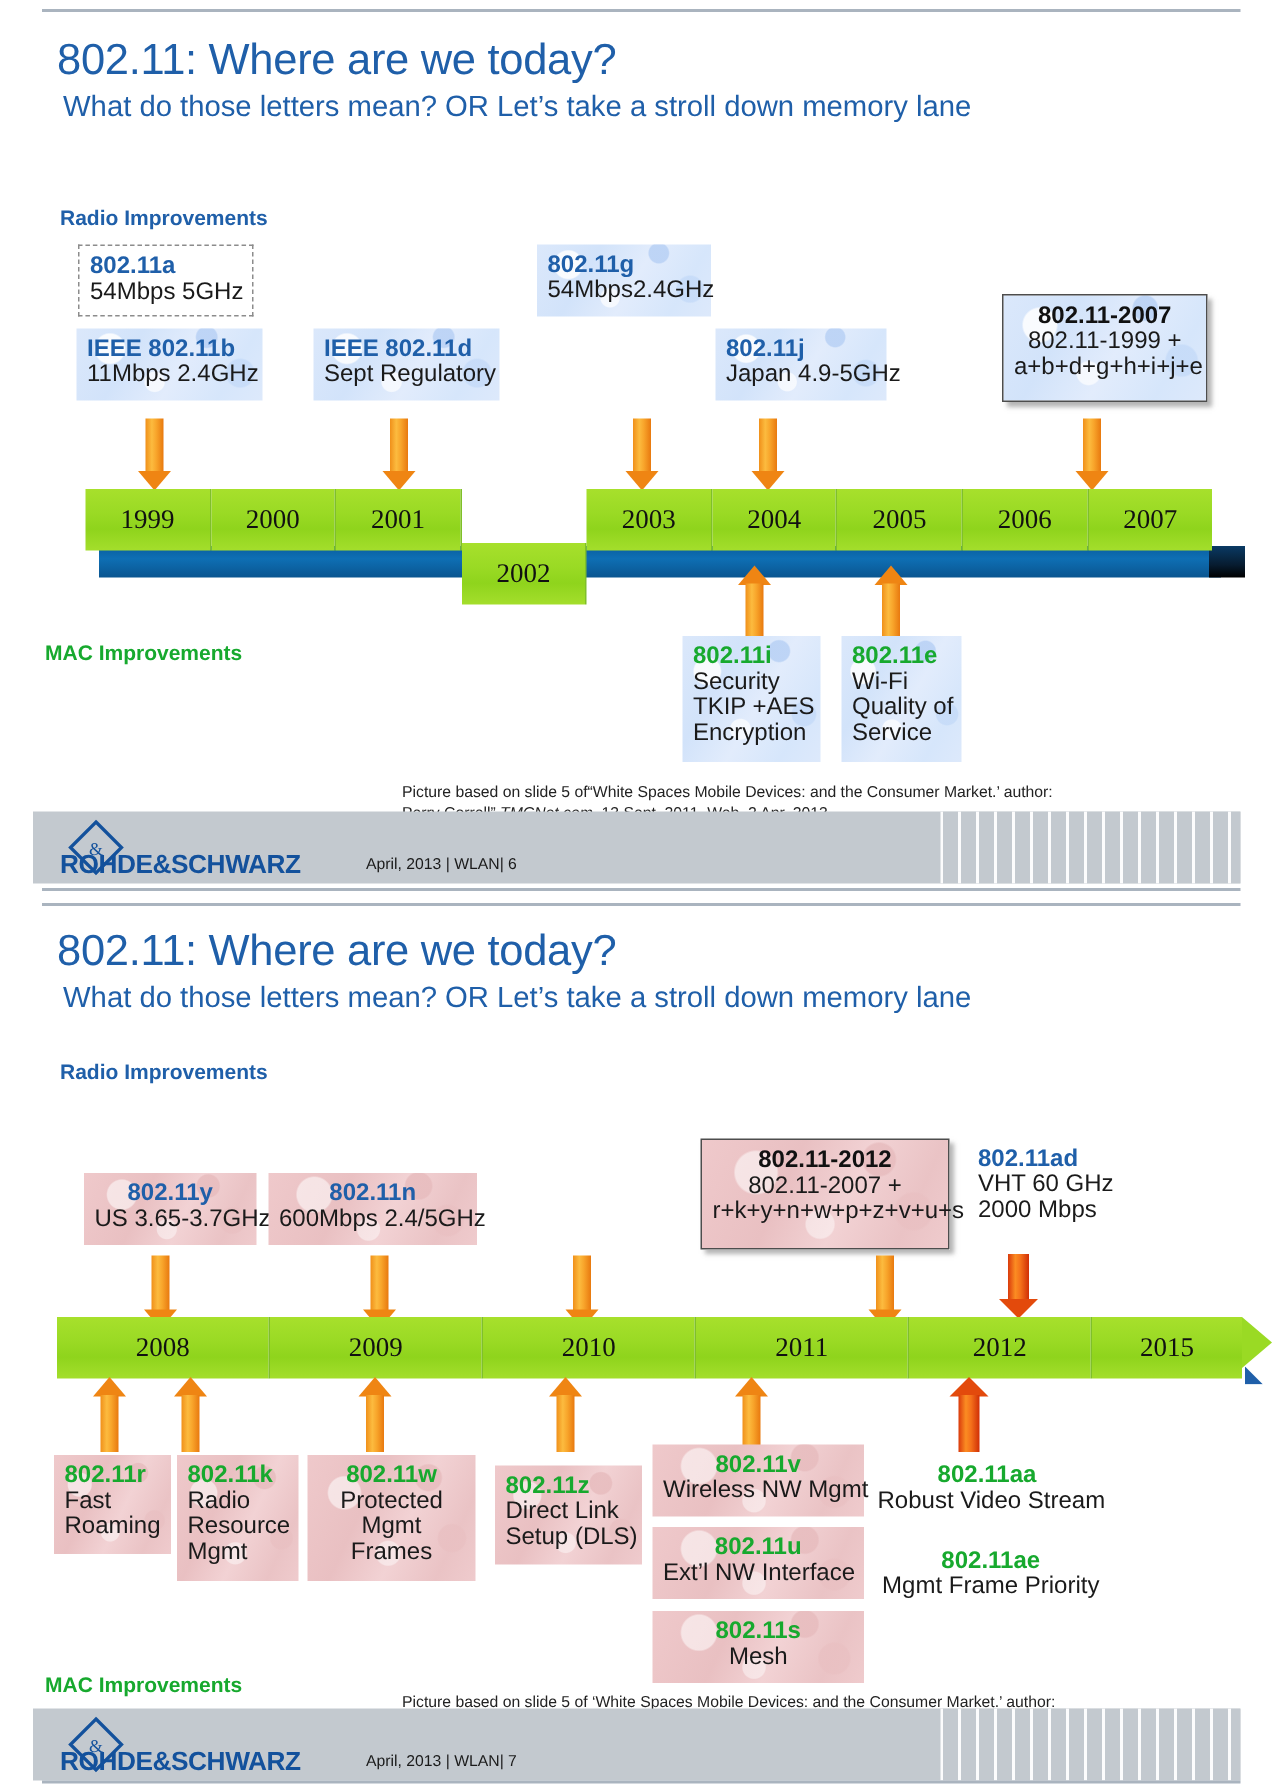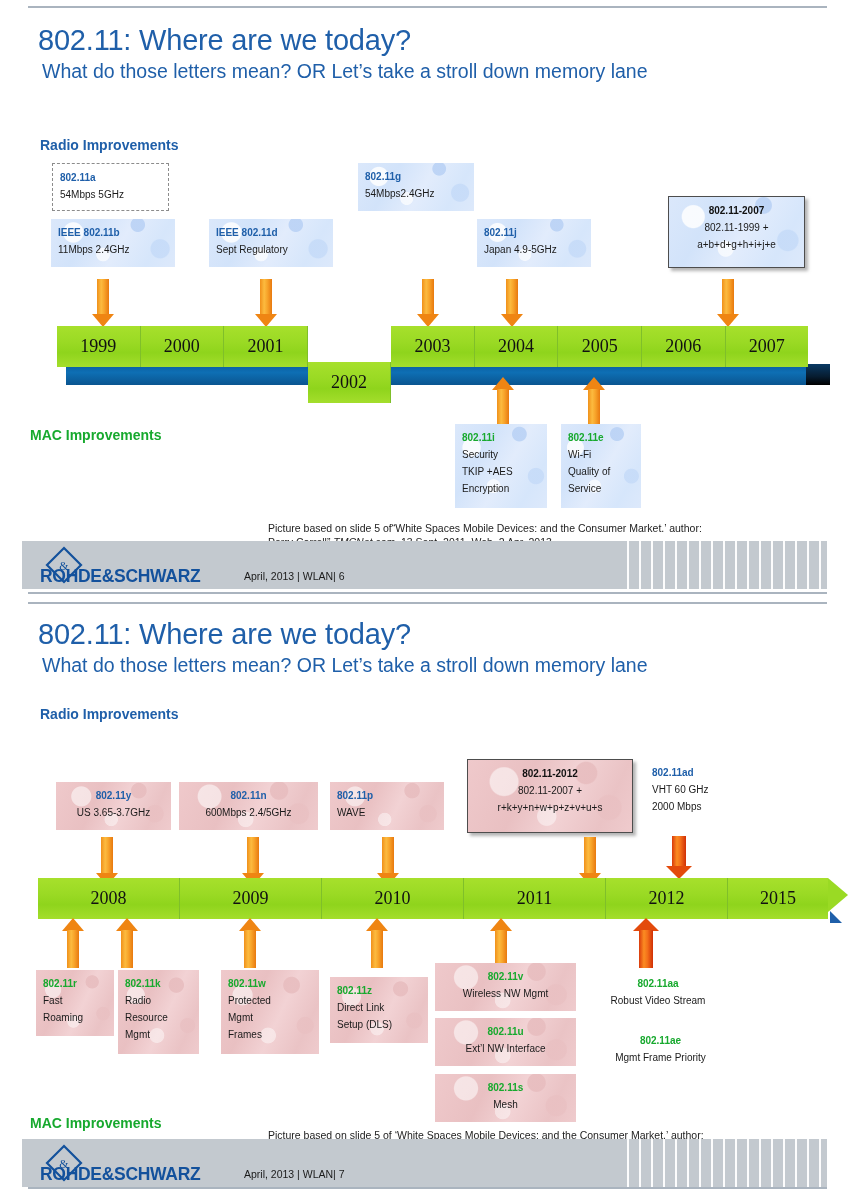--- a/index.html
+++ b/index.html
@@ -34,21 +34,21 @@
   .section-head {
     position:absolute; font-size:14px; font-weight:bold; white-space:nowrap;
   }
   .radio-head { color:#1F5FA9; }
   .mac-head   { color:#17A92E; }
 
   
   .box {
     position:absolute;
     padding:5px 7px 6px 7px;
-    font-size:10px; line-height:17px; color:#1a1a1a;
+    font-size:16px; line-height:17px; color:#1a1a1a;
   }
   .box .hd { font-weight:bold; display:block; }
   .box .ln { display:block; white-space:nowrap; }
 
   .box-blue {
     background:
       radial-gradient(circle at 18% 28%, rgba(255,255,255,.85) 0 9%, rgba(0,0,0,0) 10%),
       radial-gradient(circle at 70% 12%, rgba(186,210,245,.9) 0 7%, rgba(0,0,0,0) 8%),
       radial-gradient(circle at 42% 74%, rgba(255,255,255,.7) 0 8%, rgba(0,0,0,0) 9%),
       radial-gradient(circle at 88% 62%, rgba(196,218,248,.8) 0 8%, rgba(0,0,0,0) 9%),
@@ -306,24 +306,20 @@
   <div class="box box-pink hd-blue center" style="left:56px; top:186px; width:115px; height:48px;">
     <span class="hd">802.11y</span>
     <span class="ln">US 3.65-3.7GHz</span>
   </div>
 
   <div class="box box-pink hd-blue center" style="left:179px; top:186px; width:139px; height:48px;">
     <span class="hd">802.11n</span>
     <span class="ln">600Mbps 2.4/5GHz</span>
   </div>
 
-  <div class="box box-pink hd-blue" style="left:330px; top:186px; width:114px; height:48px;">
-    <span class="hd">802.11p</span>
-    <span class="ln">WAVE</span>
-  </div>
 
   <div class="box box-pink box-framed" style="left:467px; top:163px; width:166px; height:74px;">
     <span class="hd">802.11-2012</span>
     <span class="ln">802.11-2007 +</span>
     <span class="ln">r+k+y+n+w+p+z+v+u+s</span>
   </div>
 
   <div class="box box-plain hd-blue" style="left:645px; top:163px; width:130px; height:66px;">
     <span class="hd">802.11ad</span>
     <span class="ln">VHT 60 GHz</span>
@@ -403,21 +399,21 @@
     <span class="hd">802.11r</span>
     <span class="ln">Fast</span>
     <span class="ln">Roaming</span>
   </div>
   <div class="box box-pink" style="left:118px; top:374px; width:81px; height:84px;">
     <span class="hd">802.11k</span>
     <span class="ln">Radio</span>
     <span class="ln">Resource</span>
     <span class="ln">Mgmt</span>
   </div>
-  <div class="box box-pink" style="left:221px; top:374px; width:98px; height:84px;">
+  <div class="box box-pink" style="left:205px; top:374px; width:112px; height:84px;text-align:center;">
     <span class="hd">802.11w</span>
     <span class="ln">Protected</span>
     <span class="ln">Mgmt</span>
     <span class="ln">Frames</span>
   </div>
   <div class="box box-pink" style="left:330px; top:381px; width:98px; height:66px;">
     <span class="hd">802.11z</span>
     <span class="ln">Direct Link</span>
     <span class="ln">Setup (DLS)</span>
   </div>

